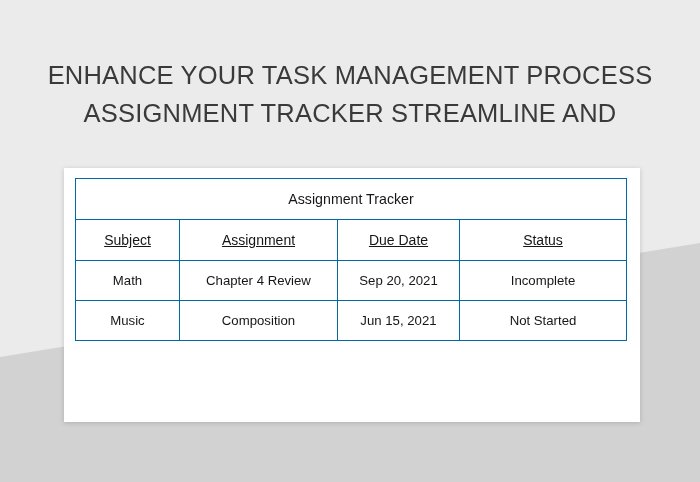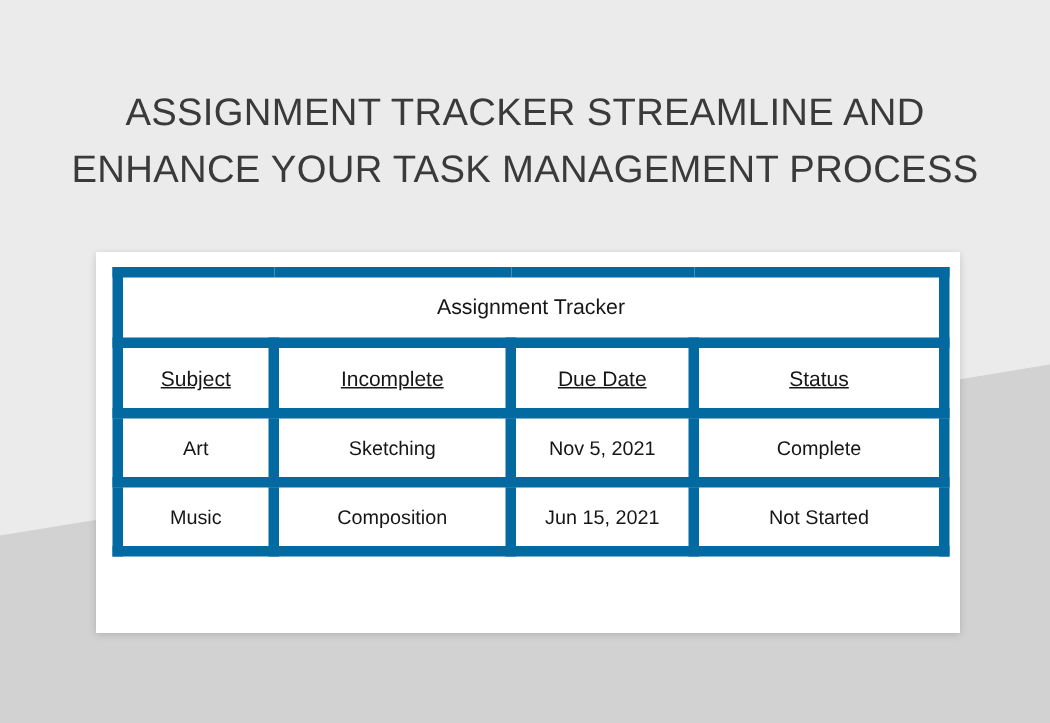--- a/index.html
+++ b/index.html
@@ -68,21 +68,21 @@
   #assignment-table {
     position: absolute;
     left: 11px;
     top: 10px;
     width: 551px;
     border-collapse: collapse;
     table-layout: fixed;
     background: #fff;
   }
   #assignment-table td {
-    border: 7px solid #0369a1;
+    border: 1px solid #0369a1;
     height: 25px;
     padding: 12px 4px;
     text-align: center;
     vertical-align: middle;
     color: #161616;
     font-size: 13.2px;
     font-weight: 400;
     white-space: nowrap;
     overflow: hidden;
     box-sizing: border-box;
@@ -103,47 +103,47 @@
 </head>
 <body>
 
 <div id="backdrop"></div>
 
 <svg id="diagonal-band" viewBox="0 0 700 482" preserveAspectRatio="none" aria-hidden="true">
   <polygon points="0,357 700,243 700,482 0,482" fill="#d2d2d2"></polygon>
 </svg>
 
 <div id="page-title">
+  <span class="title-line">ENHANCE YOUR TASK MANAGEMENT PROCESS</span>
   <span class="title-line">ASSIGNMENT TRACKER STREAMLINE AND</span>
-  <span class="title-line">ENHANCE YOUR TASK MANAGEMENT PROCESS</span>
 </div>
 
 <div id="table-card">
   <table id="assignment-table">
     <colgroup>
       <col class="col-subject">
       <col class="col-assign">
       <col class="col-due">
       <col class="col-status">
     </colgroup>
     <tbody>
       <tr>
         <td class="sheet-title" colspan="4">Assignment Tracker</td>
       </tr>
       <tr class="header-row">
         <td>Subject</td>
-        <td>Incomplete</td>
+        <td>Assignment</td>
         <td>Due Date</td>
         <td>Status</td>
       </tr>
       <tr>
-        <td>Art</td>
-        <td>Sketching</td>
-        <td>Nov 5, 2021</td>
-        <td>Complete</td>
+        <td>Math</td>
+        <td>Chapter 4 Review</td>
+        <td>Sep 20, 2021</td>
+        <td>Incomplete</td>
       </tr>
       <tr>
         <td>Music</td>
         <td>Composition</td>
         <td>Jun 15, 2021</td>
         <td>Not Started</td>
       </tr>
     </tbody>
   </table>
 </div>

